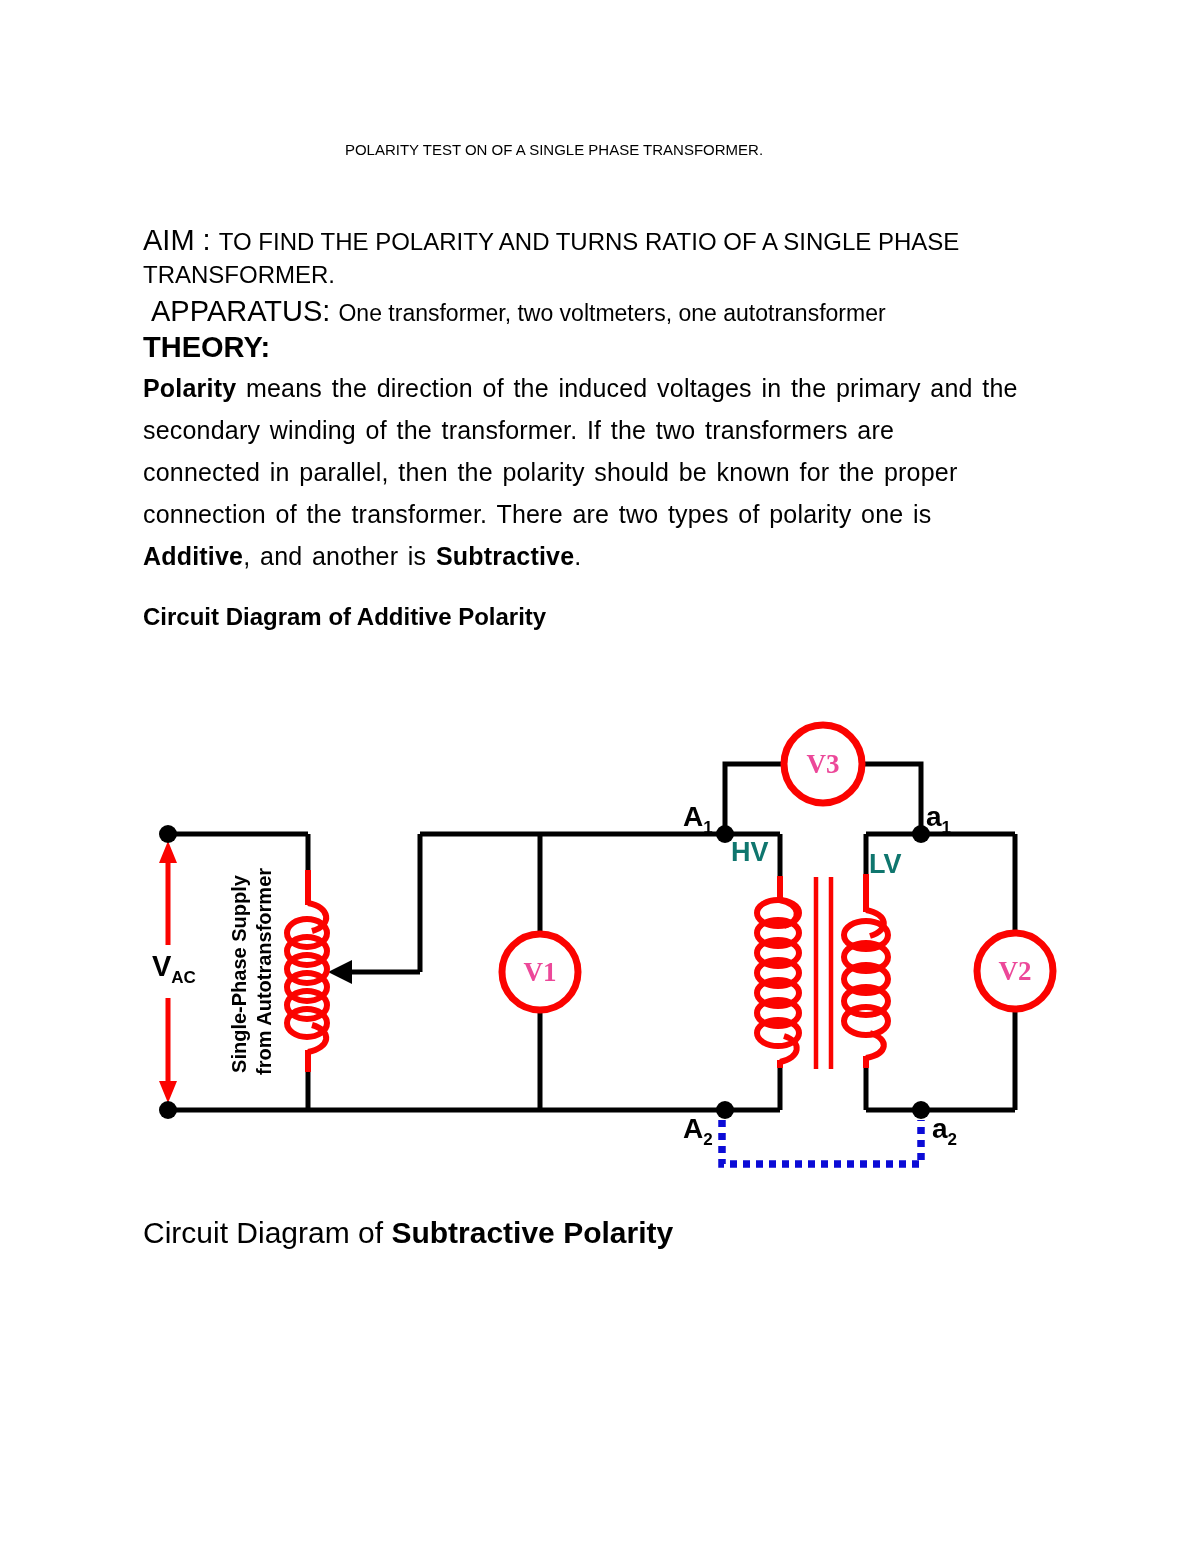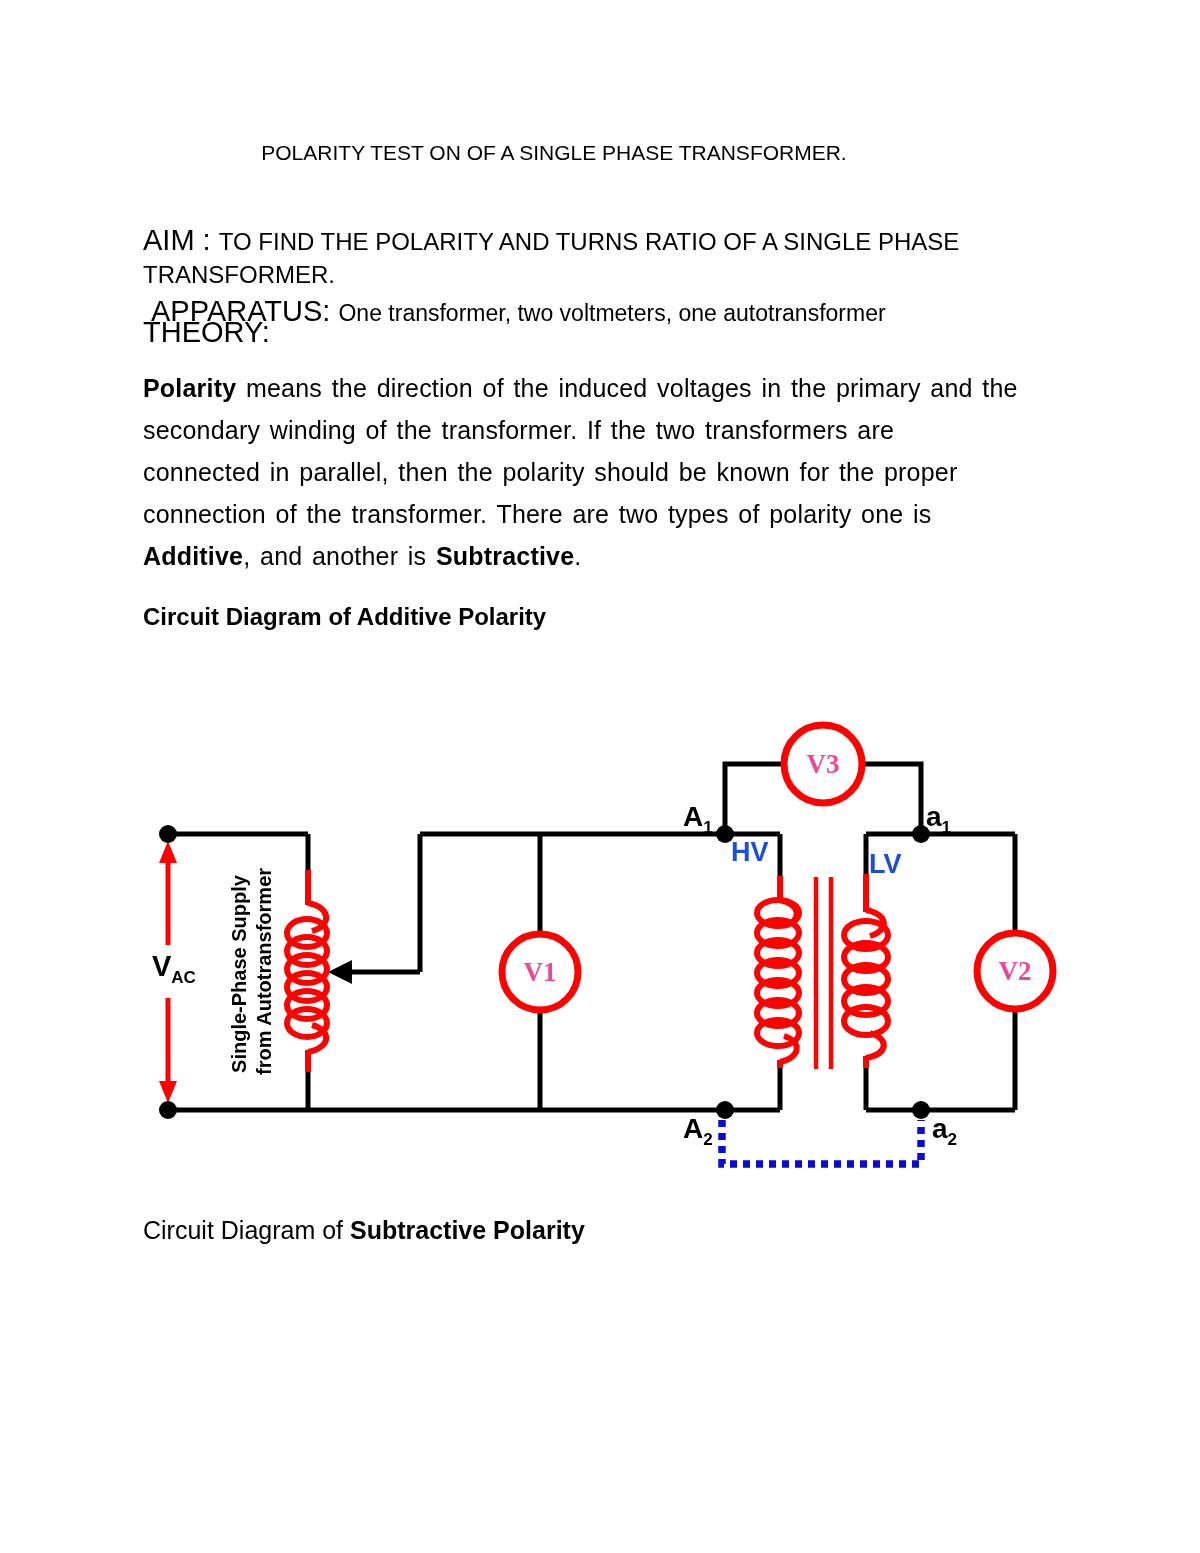--- a/index.html
+++ b/index.html
@@ -1,42 +1,42 @@
 <!DOCTYPE html>
 <html><head>
 <meta charset="utf-8">
 <style>
   html,body{margin:0;padding:0;}
   body{
     width:1200px;height:1553px;background:#ffffff;position:relative;
     font-family:"Liberation Sans",sans-serif;color:#000;overflow:hidden;
   }
   .abs{position:absolute;}
-  .title{left:0;top:141px;width:1108px;text-align:center;font-size:21px;letter-spacing:0px;}
+  .title{left:0;top:141px;width:1108px;text-align:center;font-size:15px;letter-spacing:0px;}
   .hbig{font-size:29px;}
   .hreg{font-size:24px;}
   .line2{left:143px;top:261px;font-size:24px;}
   .appline{left:143px;top:295px;margin-left:8px;}
   .appsmall{font-size:23px;}
-  .theoryline{left:143px;top:316px;font-size:29px;}
+  .theoryline{left:143px;top:331px;font-size:29px;font-weight:bold;}
   .para{font-size:25px;letter-spacing:0.2px;word-spacing:2.5px;white-space:nowrap;text-align:right;}
   .b{font-weight:bold;}
   .aimline{left:143px;top:224px;}
   .pl1{left:143px;top:374px;}
   .pl2{left:143px;top:416px;}
   .pl3{left:143px;top:458px;}
   .pl4{left:143px;top:500px;}
   .pl5{left:143px;top:542px;}
   .headAdd{left:143px;top:603px;font-size:24px;font-weight:bold;text-align:center;}
-  .headSub{left:143px;top:1216px;font-size:25px;text-align:center;}
+  .headSub{left:143px;top:1216px;font-size:30px;text-align:center;}
   svg.circuit{left:0;top:0;width:1200px;height:1553px;}
   
   .dlabel{font-weight:bold;font-size:28px;line-height:1;}
   .dlabel sub{font-size:17px;}
-  .redlabel{color:#1d4ed8;font-weight:bold;font-size:27px;line-height:1;}
+  .redlabel{color:#0f766e;font-weight:bold;font-size:27px;line-height:1;}
   .meter{font-family:"Liberation Serif","DejaVu Serif",serif;font-weight:bold;
          font-size:27px;color:#ec4899;text-align:center;width:76px;line-height:1;}
   .vac{left:140px;top:952px;margin-left:12px;}
   .autolabel{
     left:151px;top:949px;width:202px;height:50px;
     transform:rotate(-90deg);transform-origin:50% 50%;
     font-weight:bold;font-size:20px;line-height:25px;text-align:center;white-space:nowrap;
   }
 </style>
 </head>

